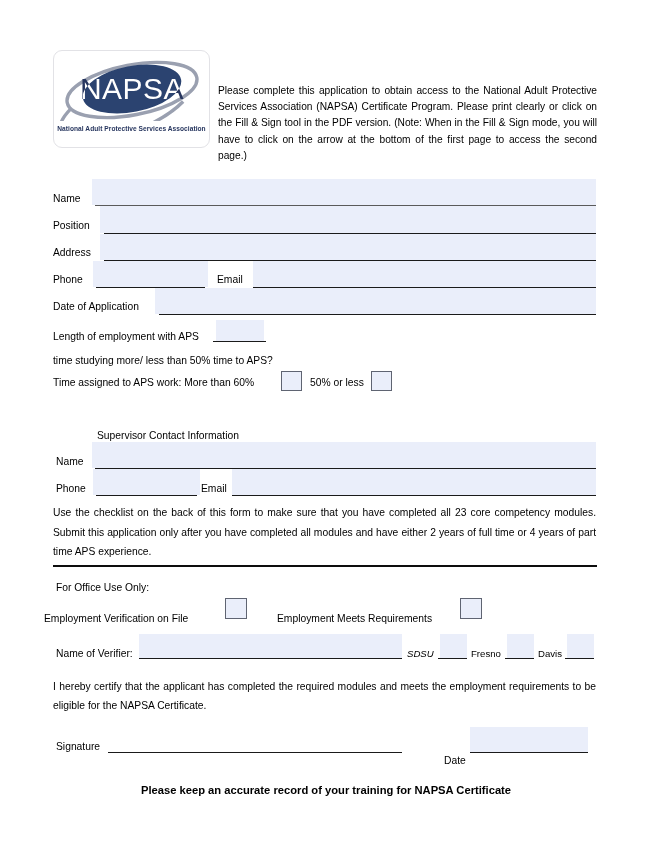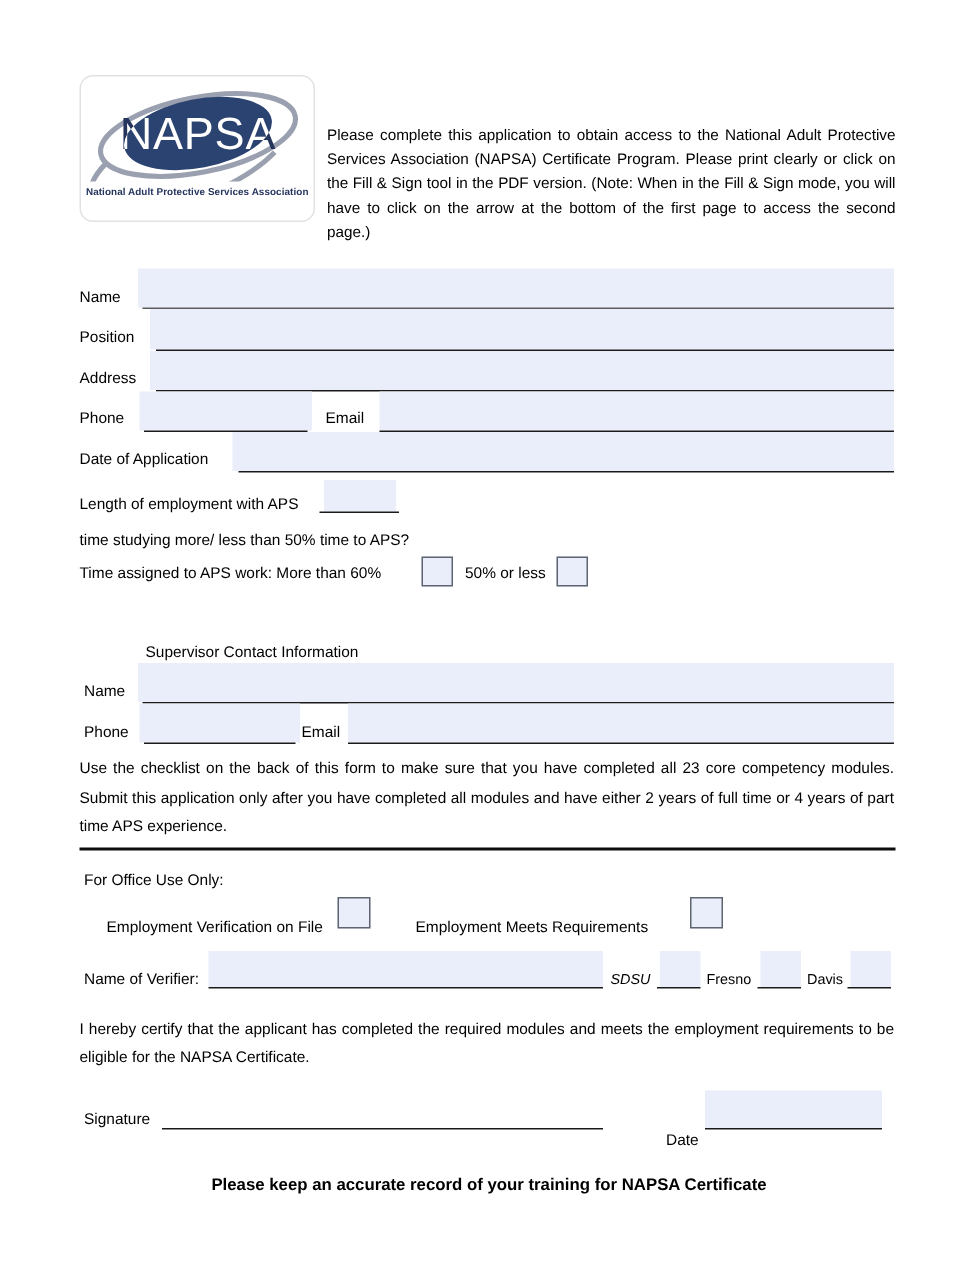--- a/index.html
+++ b/index.html
@@ -218,21 +218,21 @@
   <div class="pdf-field" style="left:232px; top:469px; width:364px; height:26px;"></div>
   <div class="lbl" style="left:201px; top:482px;">Email</div>
   <div class="rule" style="left:232px; top:495px; width:364px;"></div>
 
   <div class="para" style="left:53px; top:503px; width:543px;">Use the checklist on the back of this form to make sure that you have completed all 23 core competency modules. Submit this application only after you have completed all modules and have either 2 years of full time or 4 years of part time APS experience.</div>
 
   <div class="divider" style="left:53px; top:565px; width:544px;"></div>
 
   <div class="lbl" style="left:56px; top:581px;">For Office Use Only:</div>
 
-  <div class="lbl" style="left:71px; top:612px;">Employment Verification on File</div>
+  <div class="lbl" style="left:44px; top:612px;">Employment Verification on File</div>
   <div class="cbox" style="left:225px; top:598px; width:22px; height:21px;"></div>
 
   <div class="lbl" style="left:277px; top:612px;">Employment Meets Requirements</div>
   <div class="cbox" style="left:460px; top:598px; width:22px; height:21px;"></div>
 
   <div class="lbl" style="left:56px; top:647px;">Name of Verifier:</div>
   <div class="pdf-field" style="left:139px; top:634px; width:263px; height:24px;"></div>
   <div class="uline" style="left:139px; top:658px; width:263px;"></div>
 
   <div class="lbl" style="left:407px; top:647px; font-size:9.6px;font-style:italic;">SDSU</div>

